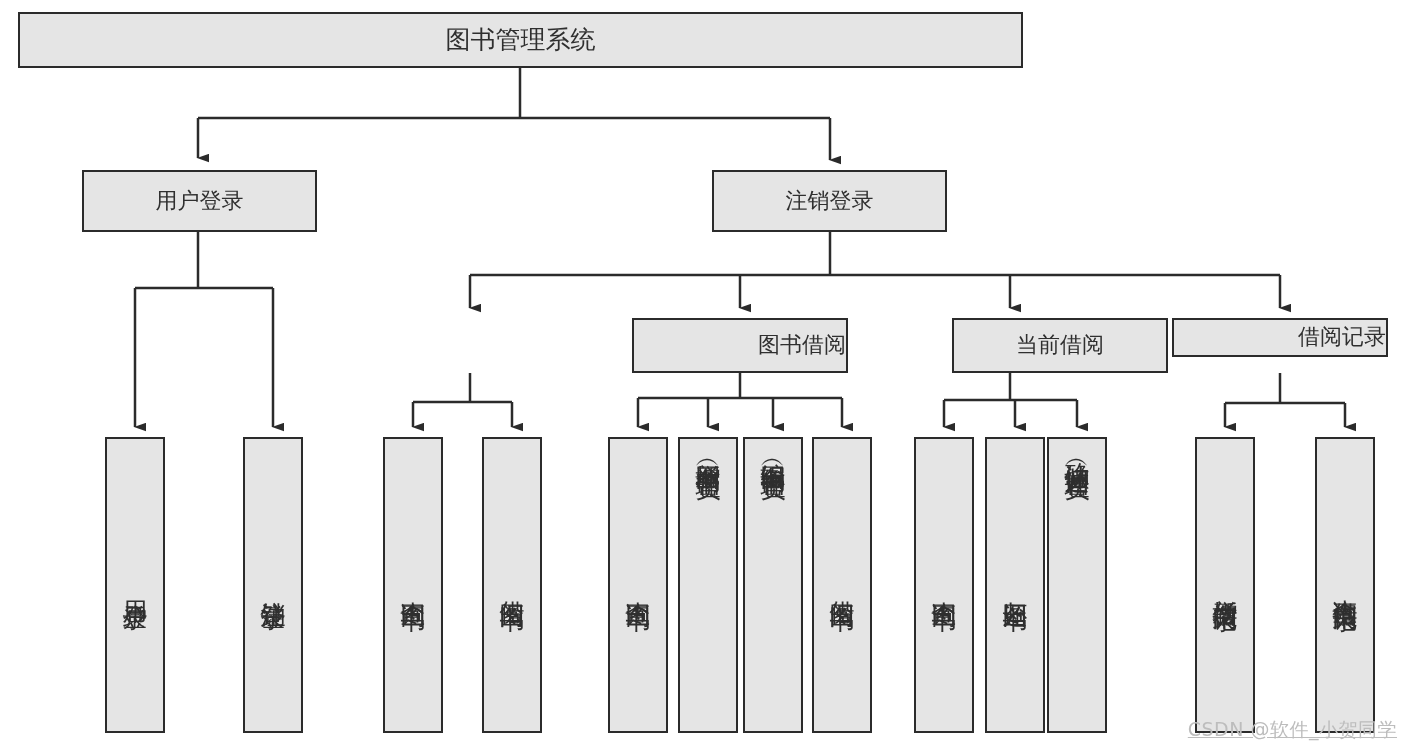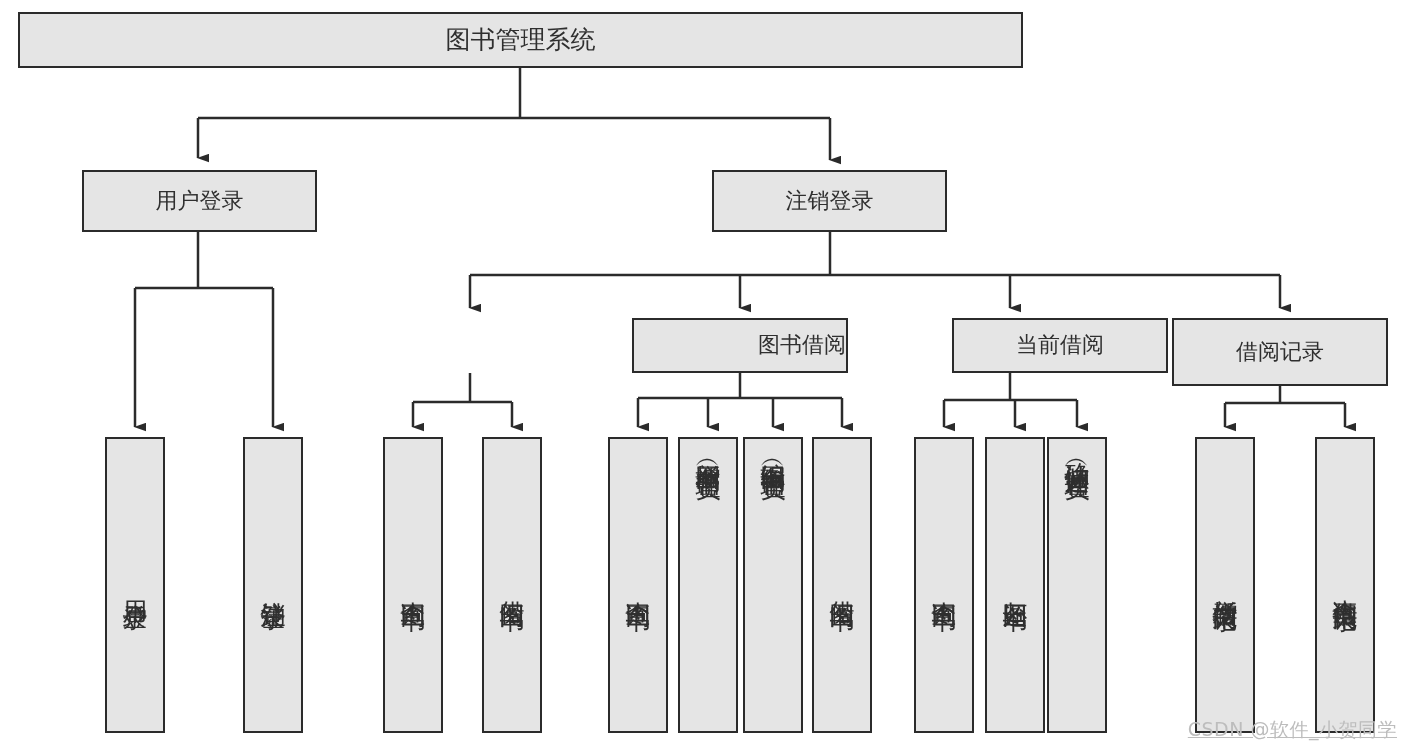--- a/index.html
+++ b/index.html
@@ -124,21 +124,21 @@
   <div class="node lvl2" style="left:712px;top:170px;width:235px;height:62px;">
     <span>注销登录</span>
   </div>
 
   <div class="node lvl3" style="left:632px;top:318px;width:216px;height:55px;justify-content:flex-end;">
     <span>图书借阅</span>
   </div>
   <div class="node lvl3" style="left:921px;top:318px;width:216px;height:55px;margin-left:31px;">
     <span>当前借阅</span>
   </div>
-  <div class="node lvl3" style="left:1172px;top:318px;width:216px;height:68px;">
+  <div class="node lvl3" style="left:1172px;top:318px;width:216px;height:39px;justify-content:flex-end;">
     <span>借阅记录</span>
   </div>
 
   <div class="node leaf short" style="left:105px;top:437px;width:60px;height:296px;">
     <span class="vtext">用户登录</span>
   </div>
   <div class="node leaf short" style="left:243px;top:437px;width:60px;height:296px;">
     <span class="vtext">注销登录</span>
   </div>
 

